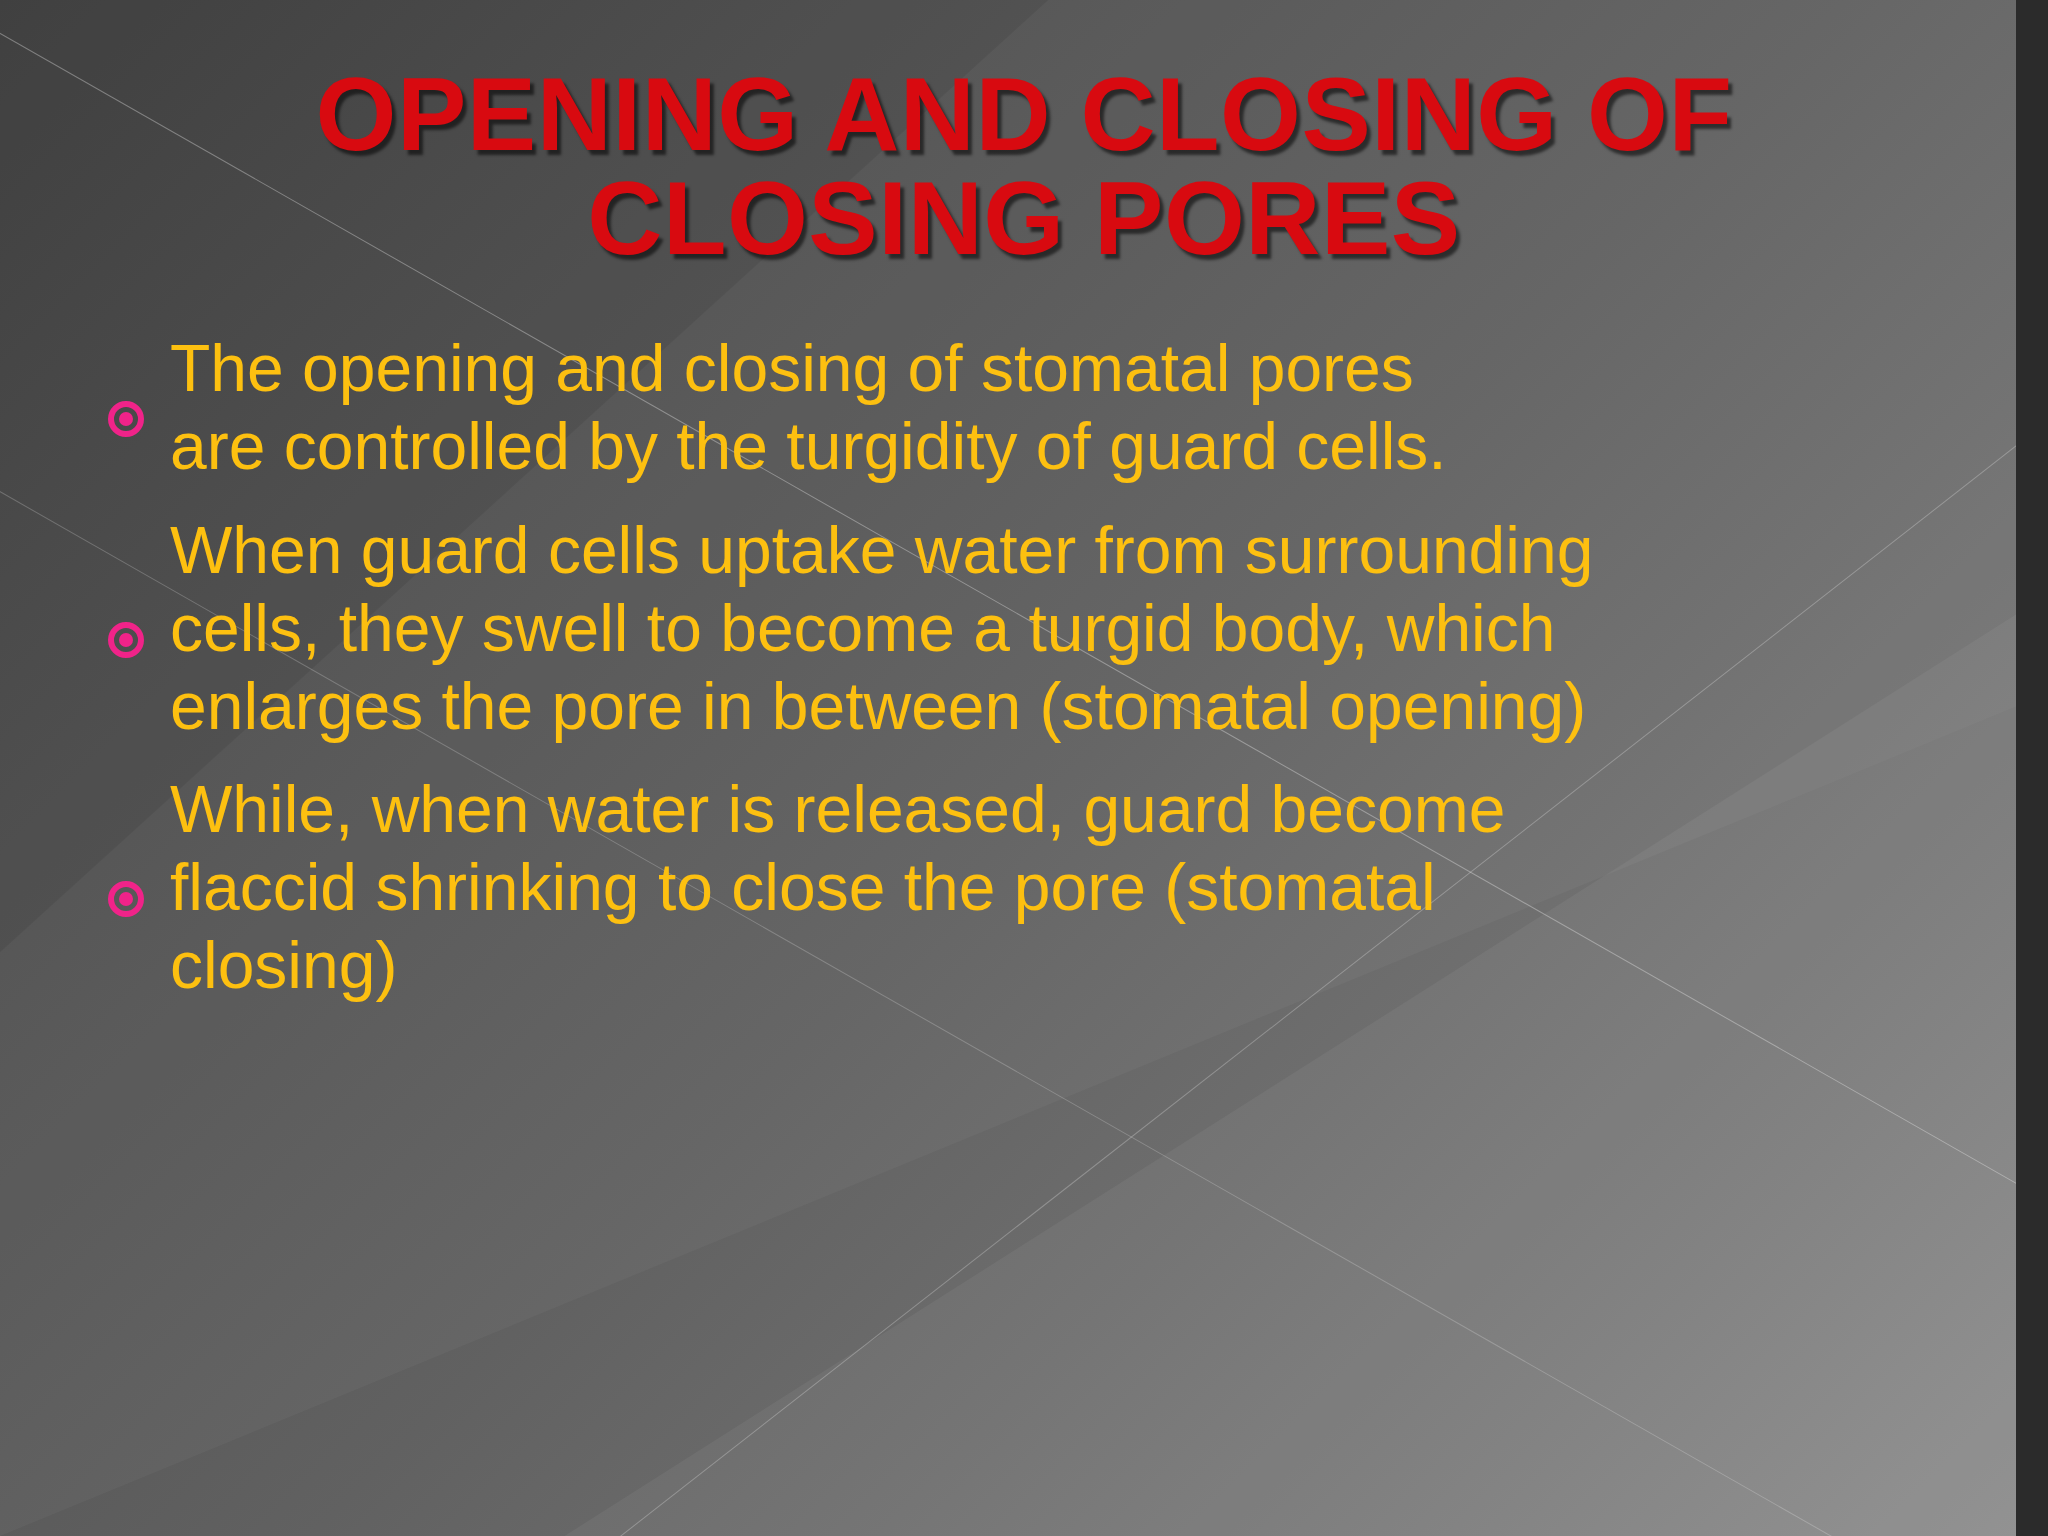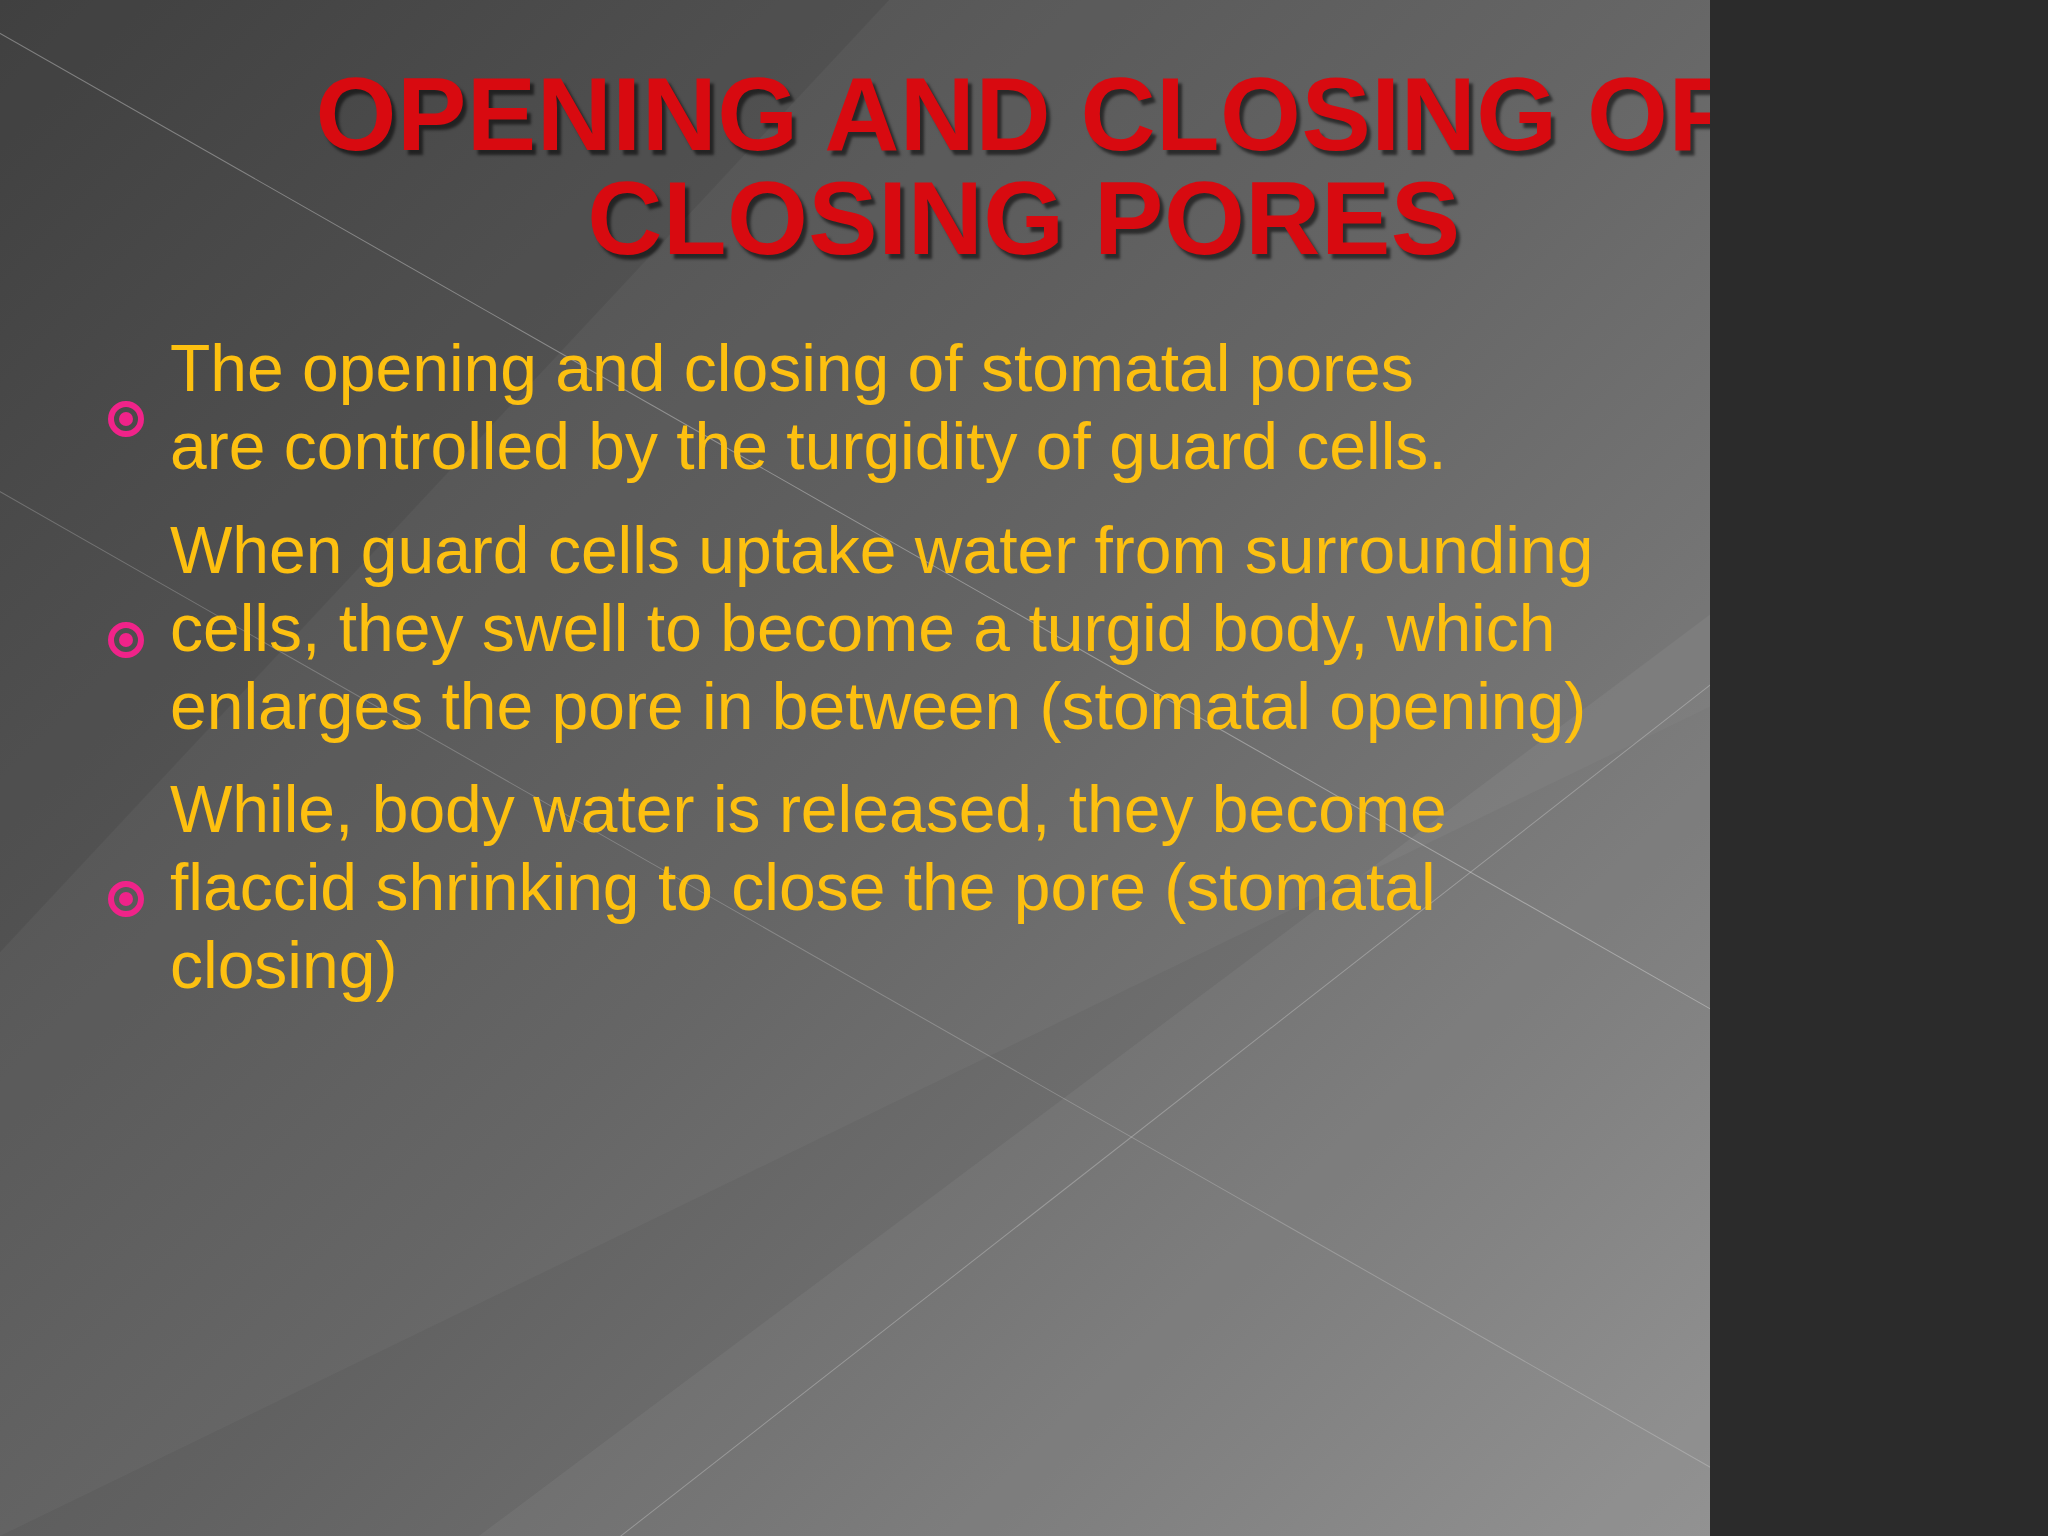--- a/index.html
+++ b/index.html
@@ -4,21 +4,21 @@
 <title>Slide</title>
 <style>
   html, body {
     margin: 0;
     padding: 0;
     background: #2b2b2b;
   }
 
   #slide {
     position: relative;
-    width: 1710px;
+    width: 2016px;
     height: 1536px;
     overflow: hidden;
     font-family: "Liberation Sans", sans-serif;
     
     background: linear-gradient(135deg,
         #3f3f3f 0%,
         #4b4b4b 18%,
         #585858 38%,
         #616161 52%,
         #6e6e6e 68%,
@@ -185,18 +185,18 @@
       <span class="bullet-text">The opening and closing of stomatal pores are controlled by the turgidity of guard cells.</span>
     </div>
 
     <div class="bullet-row" data-idx="1">
       <span class="bullet-marker"></span>
       <span class="bullet-text">When guard cells uptake water from surrounding cells, they swell to become a turgid body, which enlarges the pore in between (stomatal opening)</span>
     </div>
 
     <div class="bullet-row" data-idx="2">
       <span class="bullet-marker"></span>
-      <span class="bullet-text">While, body water is released, they become flaccid shrinking to close the pore (stomatal closing)</span>
+      <span class="bullet-text">While, when water is released, guard become flaccid shrinking to close the pore (stomatal closing)</span>
     </div>
 
   </div>
 
 </div>
 
 </body></html>

